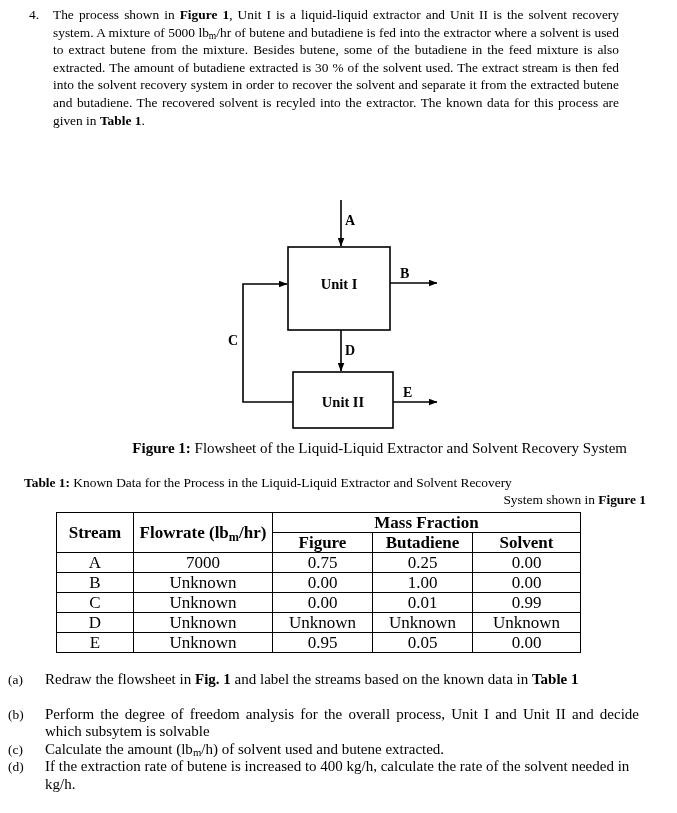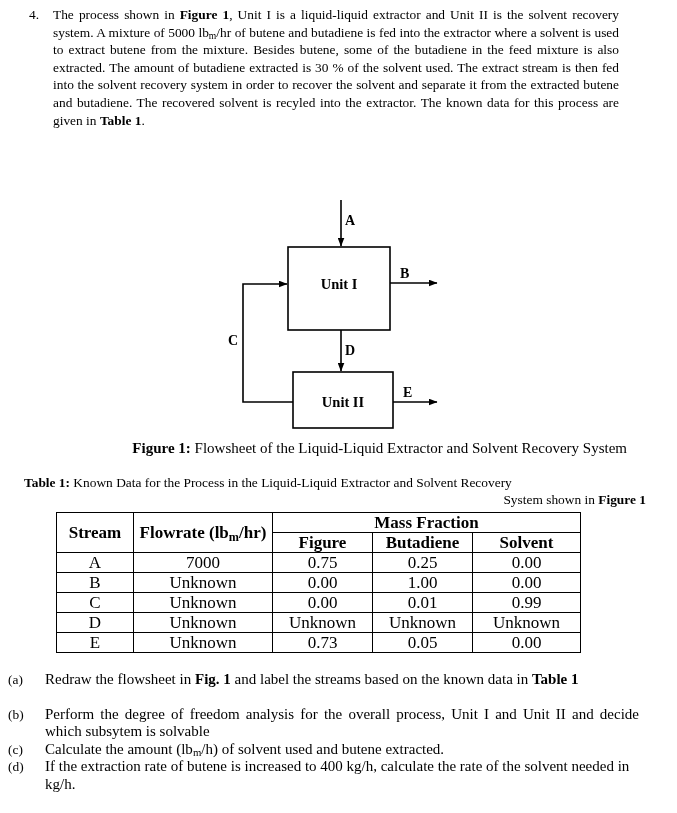--- a/index.html
+++ b/index.html
@@ -257,21 +257,21 @@
         <tr>
           <td>D</td>
           <td>Unknown</td>
           <td>Unknown</td>
           <td>Unknown</td>
           <td>Unknown</td>
         </tr>
         <tr>
           <td>E</td>
           <td>Unknown</td>
-          <td>0.73</td>
+          <td>0.95</td>
           <td>0.05</td>
           <td>0.00</td>
         </tr>
       </tbody>
   </table>
 </div>
 
 <div id="subquestions">
     <div class="sq-row">
       <div class="sq-marker">(a)</div>

